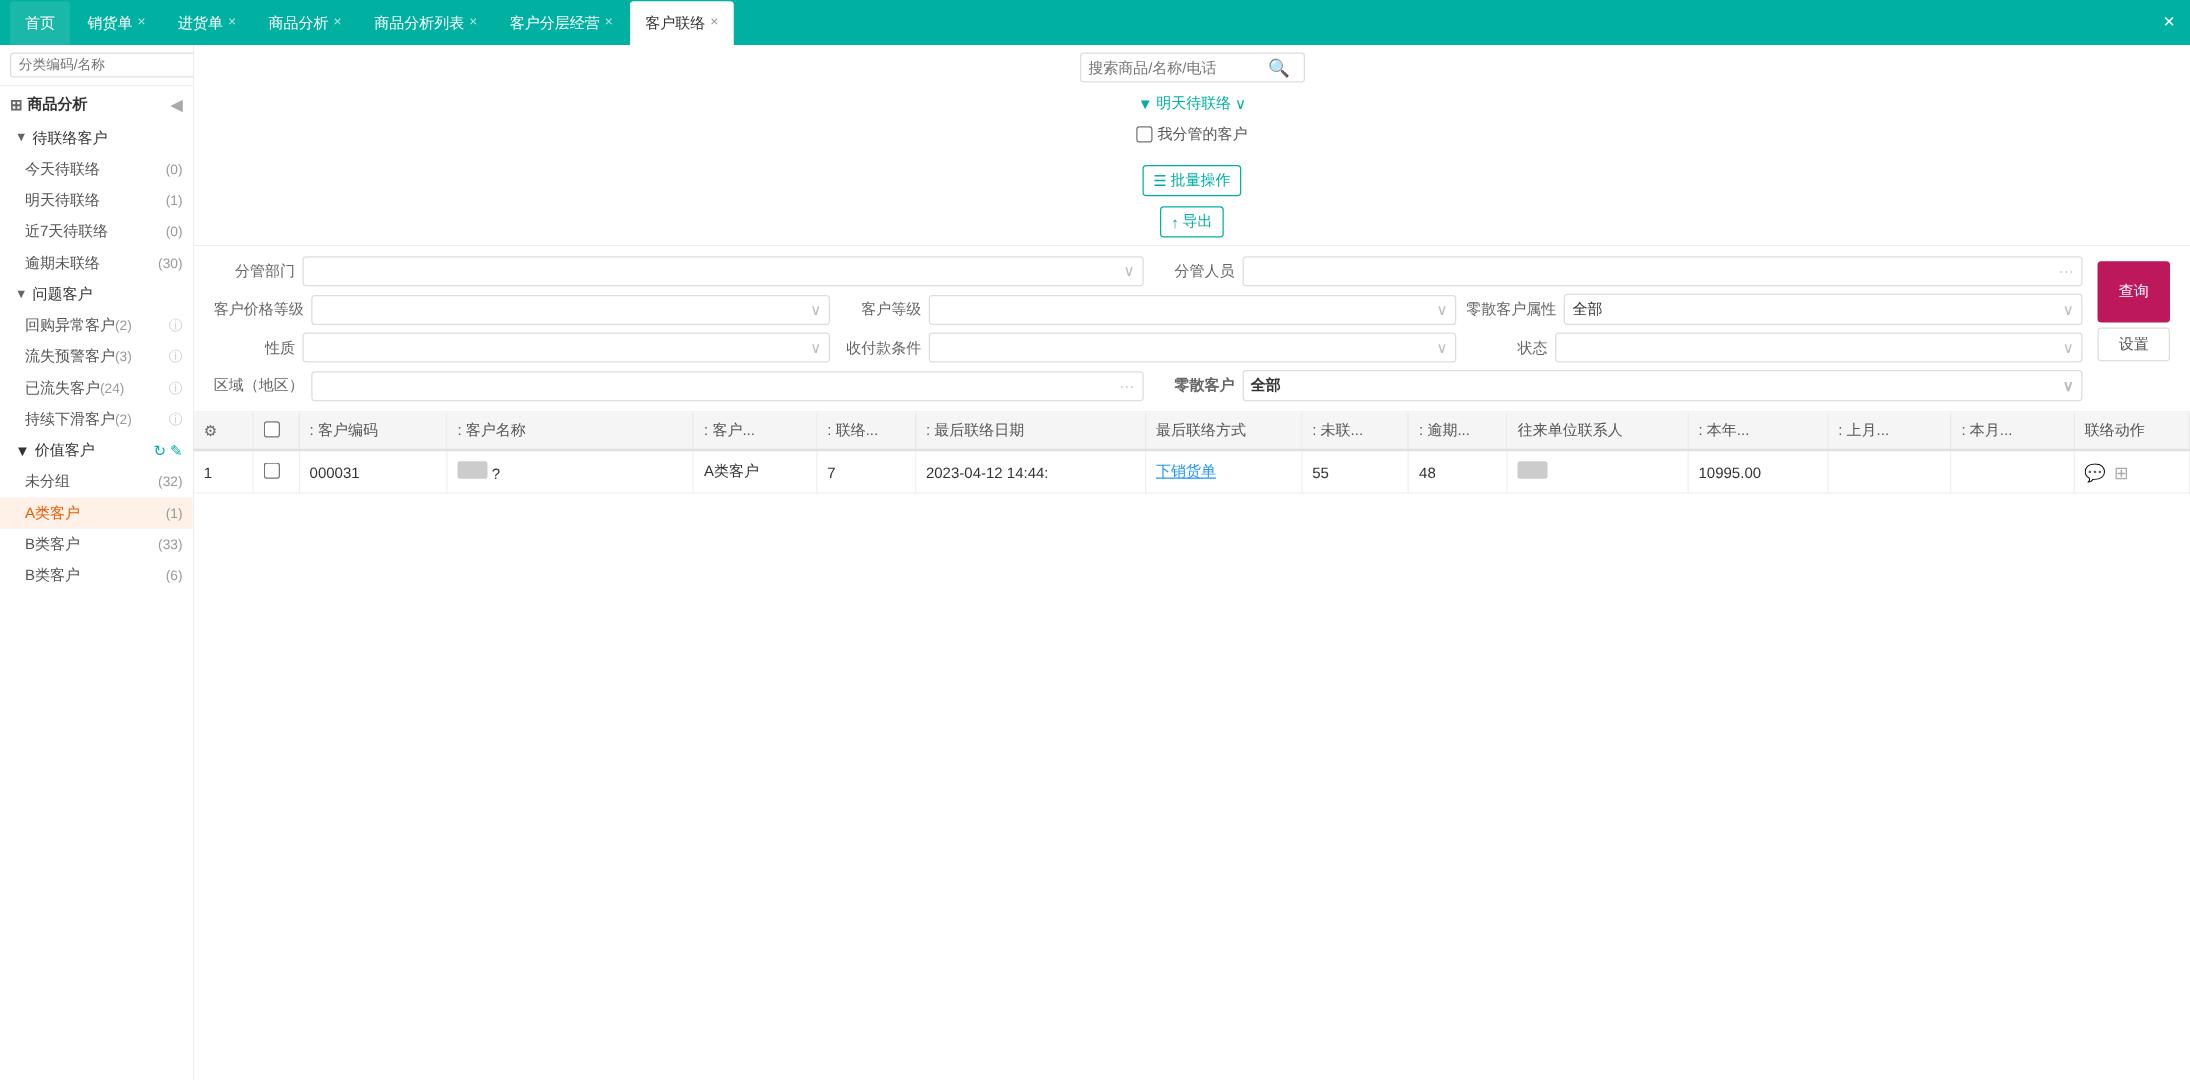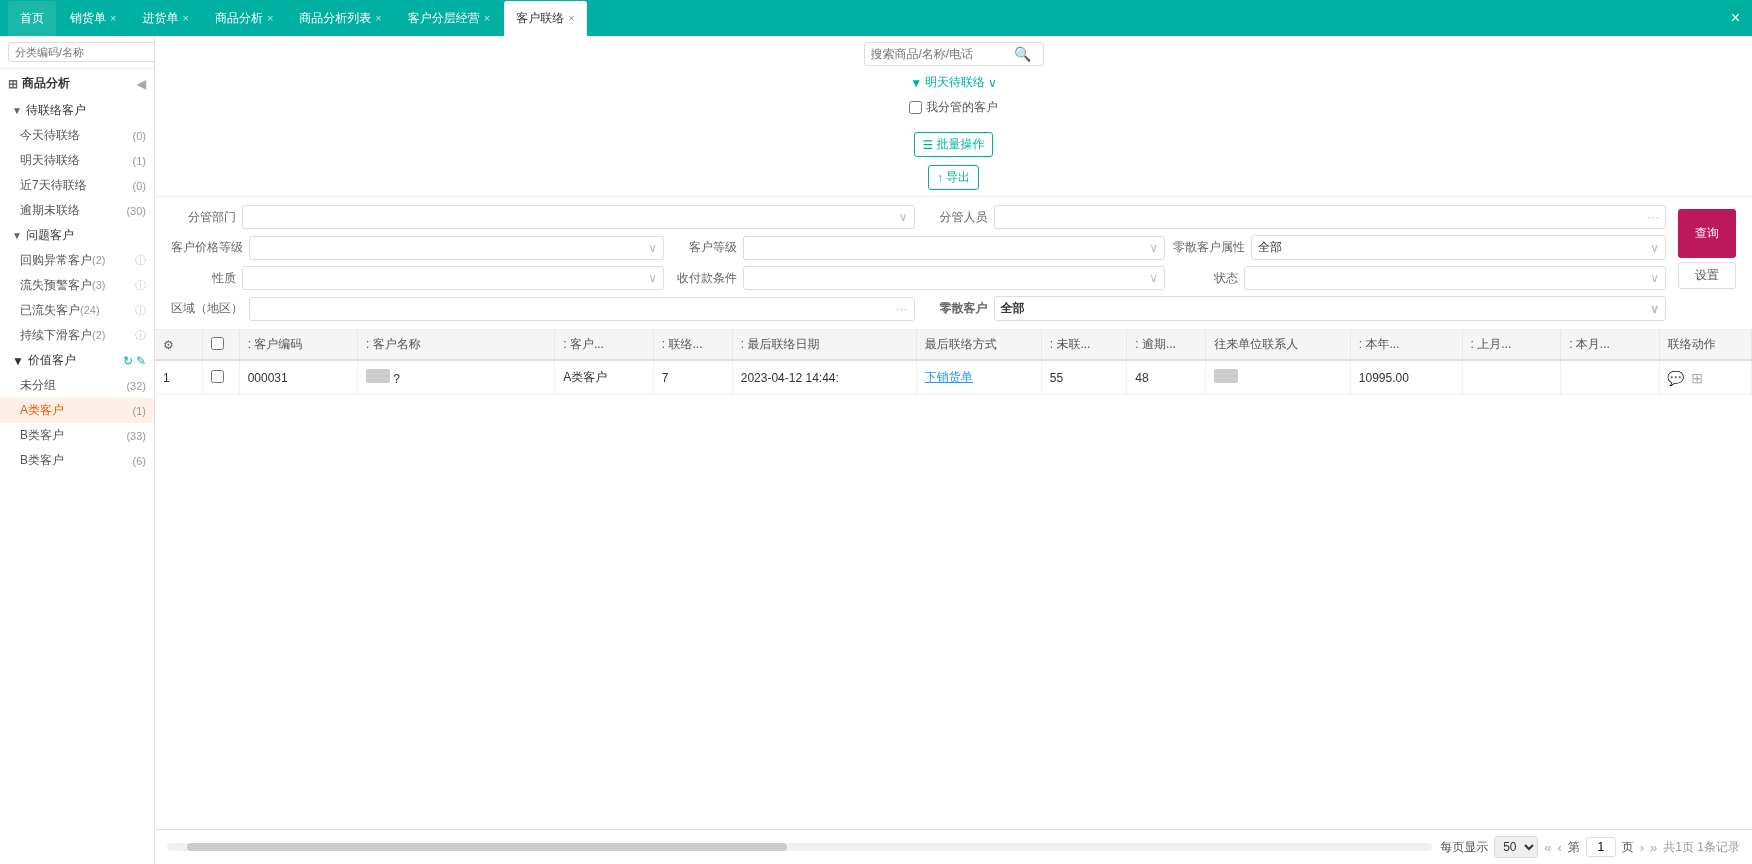--- a/index.html
+++ b/index.html
@@ -662,34 +662,15 @@
               <div class="action-icons">
                 <span class="action-icon">💬</span>
                 <span class="action-icon">⊞</span>
               </div>
             </td>
           </tr>
         </tbody>
       </table>
     </div>
 
-    <div class="bottom-bar">
-      <div class="scrollbar-area">
-        <div class="scrollbar-thumb"></div>
-      </div>
-      <div class="pagination">
-        <span class="page-size-label">每页显示</span>
-        <select class="page-size-select">
-          <option>50</option>
-        </select>
-        <span class="page-nav">«</span>
-        <span class="page-nav">‹</span>
-        <span>第</span>
-        <input type="text" class="page-input" value="1" style="">
-        <span>页</span>
-        <span class="page-nav">›</span>
-        <span class="page-nav">»</span>
-        <span class="total-records">共1页 1条记录</span>
-      </div>
-    </div>
 
   </div>
 </div>
 
 </body></html>

